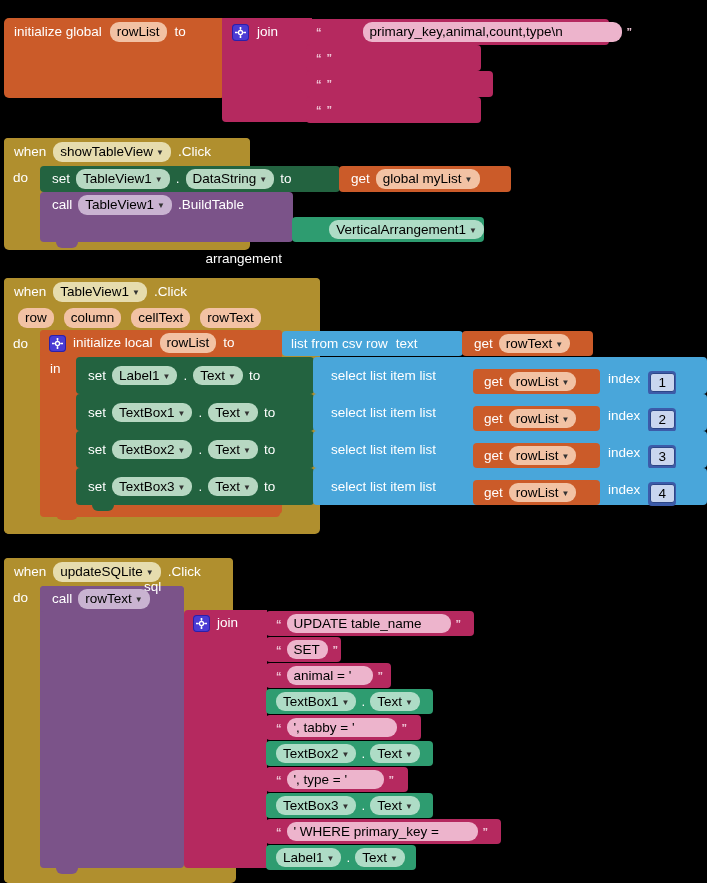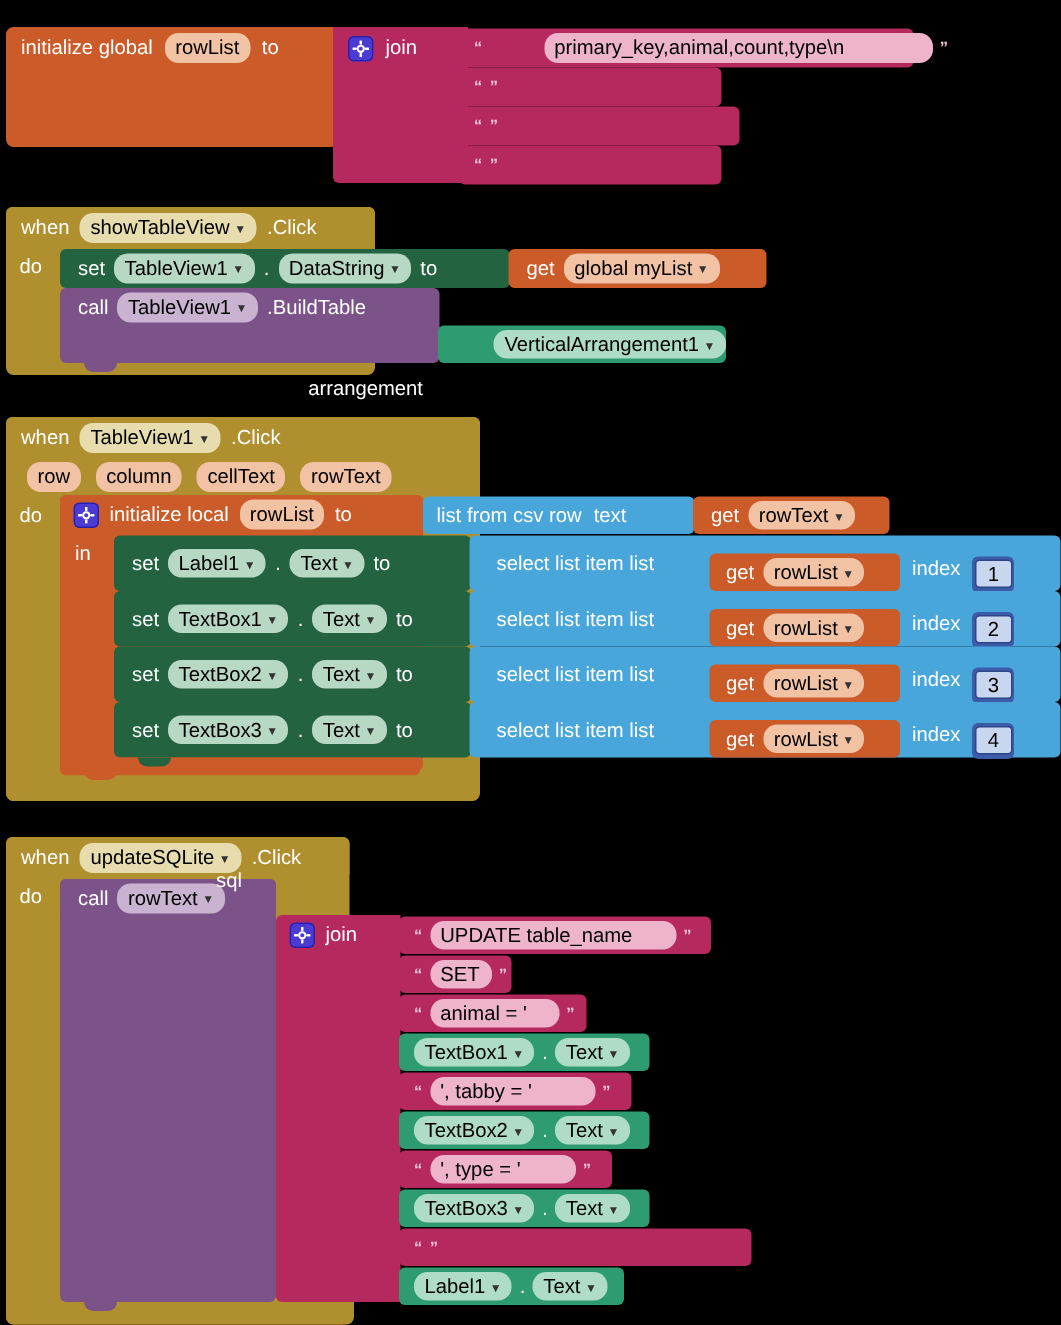--- a/index.html
+++ b/index.html
@@ -521,20 +521,23 @@
     <span class="fld f-green">
           <span>Text</span>
           <span class="caret">▼</span>
         </span>
   </div>
 </div>
 
 <div class="blk c-text" style="left:266px;top:819px;width:235px;height:25px;">
   <div class="row" style="padding-left:10px;gap:5px;">
     <span class="quote">“</span>
+    <span class="fld f-text" style="min-width:177px;">
+          <span>' WHERE primary_key = </span>
+        </span>
     <span class="quote">”</span>
   </div>
 </div>
 
 <div class="blk c-green" style="left:266px;top:845px;width:150px;height:25px;">
   <div class="row" style="padding-left:10px;gap:5px;">
     <span class="fld f-green">
           <span>Label1</span>
           <span class="caret">▼</span>
         </span>

